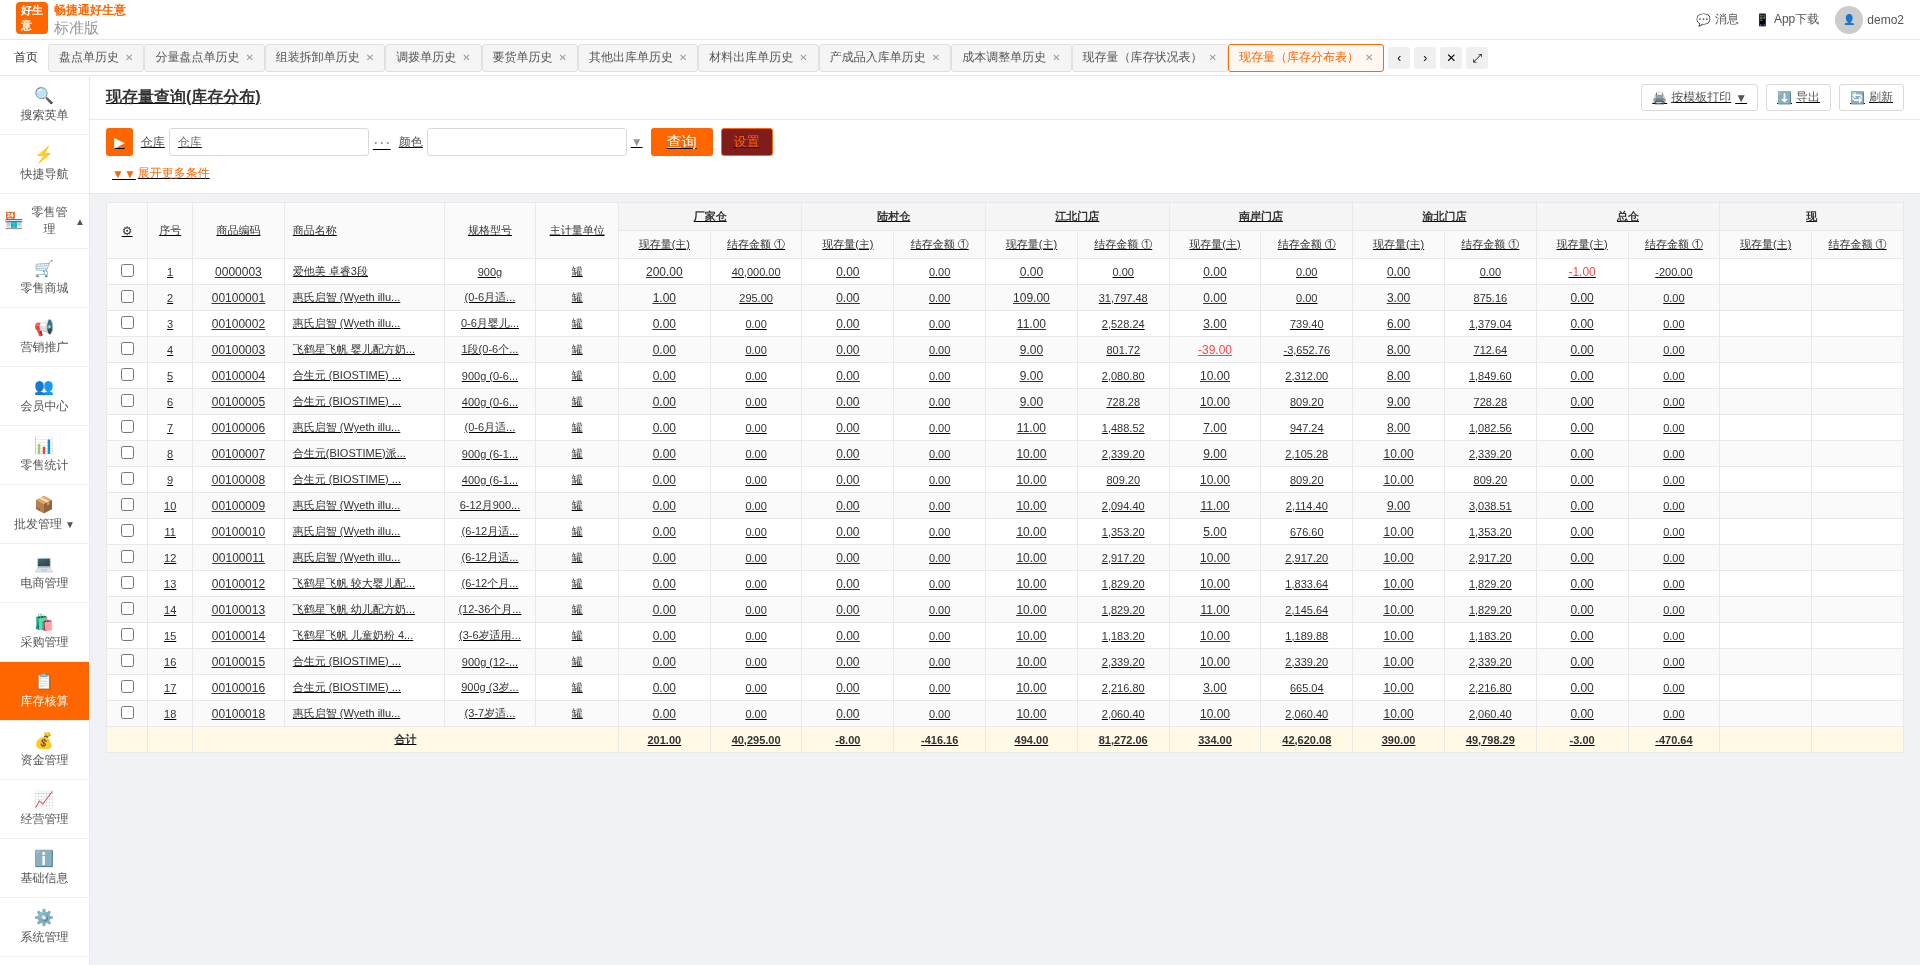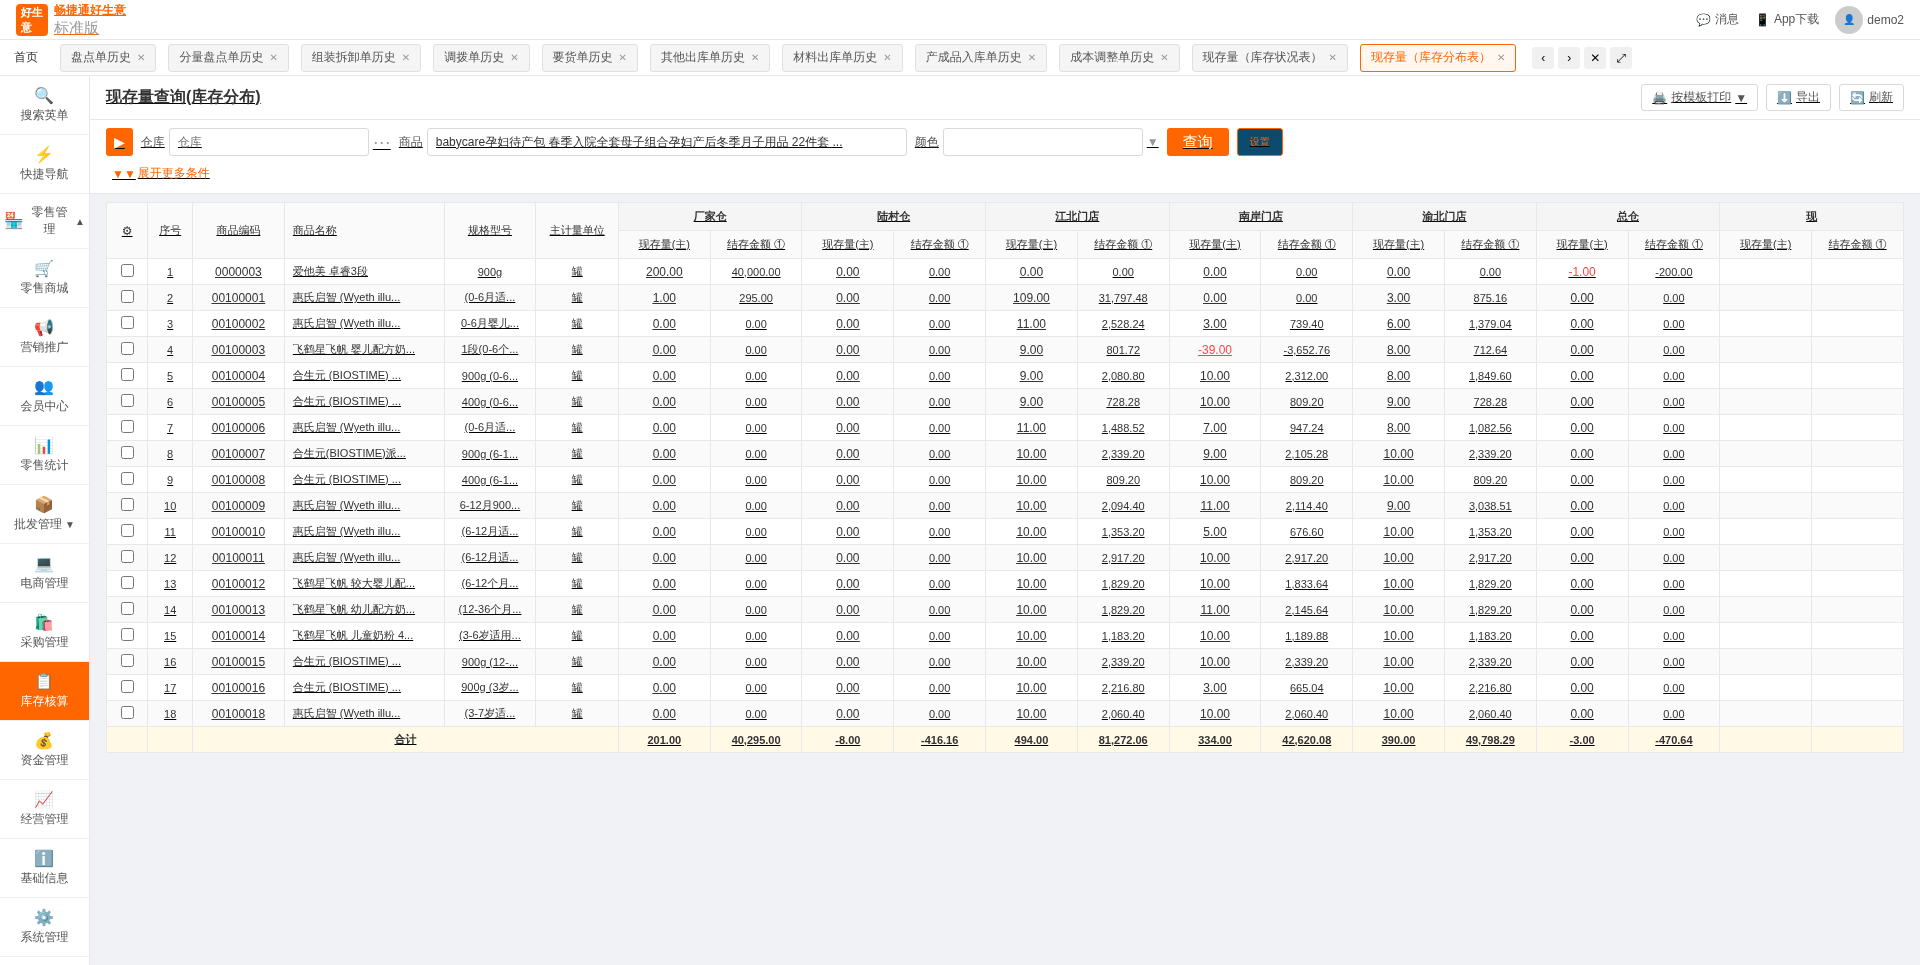--- a/index.html
+++ b/index.html
@@ -1,27 +1,27 @@
 <!DOCTYPE html>
 <html><head>
   <meta charset="utf-8">
   <style>
     * { box-sizing: border-box; margin: 0; padding: 0; font-family: 'Microsoft YaHei', Arial, sans-serif; font-size: 12px; }
     body { background: #f0f2f5; display: flex; flex-direction: column; height: 965px; overflow: hidden; }
 
     
     .topbar { background: #fff; height: 40px; display: flex; align-items: center; justify-content: space-between; padding: 0 16px; border-bottom: 1px solid #e8e8e8; flex-shrink: 0; }
-    .topbar-logo { display: flex; align-items: center; gap: 6px; font-size: 13px; font-weight: bold; color: #ff6600; text-decoration: underline; }
+    .topbar-logo { display: flex; gap: 6px; font-size: 13px; font-weight: bold; color: #ff6600; }
     .topbar-logo .logo-icon { width: 32px; height: 32px; background: #ff6600; border-radius: 4px; display: flex; align-items: center; justify-content: center; color: white; font-size: 11px; font-weight: bold; }
     .topbar-right { display: flex; align-items: center; gap: 16px; }
     .topbar-right .icon-btn { display: flex; align-items: center; gap: 4px; color: #555; cursor: pointer; font-size: 12px; }
     .avatar { width: 28px; height: 28px; border-radius: 50%; background: #ccc; overflow: hidden; display: flex; align-items: center; justify-content: center; color: #fff; font-size: 11px; }
 
     
-    .tabbar { background: #fff; height: 36px; display: flex; align-items: center; padding: 0 4px; border-bottom: 1px solid #e8e8e8; overflow: hidden; flex-shrink: 0; gap: 12px; }
+    .tabbar { background: #fff; height: 36px; display: flex; align-items: center; padding: 0 4px; border-bottom: 1px solid #e8e8e8; overflow: hidden; flex-shrink: 0; gap: 0; }
     .tab { display: flex; align-items: center; gap: 4px; padding: 0 10px; height: 28px; border-radius: 3px; cursor: pointer; white-space: nowrap; font-size: 11px; color: #555; background: #f5f5f5; border: 1px solid #e0e0e0; flex-shrink: 0; }
     .tab.active { background: #fff7f0; color: #ff6600; border-color: #ff6600; }
     .tab.home { background: transparent; border: none; color: #333; font-size: 12px; }
     .tab .close-x { color: #999; font-size: 10px; margin-left: 2px; }
     .tabbar-nav { display: flex; align-items: center; gap: 4px; margin-left: 4px; }
     .tabbar-nav button { border: none; background: #f0f0f0; border-radius: 3px; width: 22px; height: 22px; cursor: pointer; font-size: 12px; display: flex; align-items: center; justify-content: center; }
 
     
     .main-layout { display: flex; flex: 1; overflow: hidden; }
 
@@ -43,21 +43,21 @@
     
     .filter-bar { background: #fff; padding: 8px 16px; border-bottom: 1px solid #e8e8e8; flex-shrink: 0; }
     .filter-row { display: flex; align-items: center; gap: 8px; flex-wrap: wrap; }
     .filter-item { display: flex; align-items: center; gap: 4px; }
     .filter-label { color: #555; white-space: nowrap; font-size: 12px; }
     .filter-input { border: 1px solid #d9d9d9; border-radius: 3px; padding: 3px 8px; font-size: 12px; color: #333; background: #fff; height: 28px; }
     .filter-input.wide { width: 400px; }
     .filter-input.medium { width: 200px; }
     .expand-btn { display: flex; align-items: center; gap: 2px; color: #ff6600; cursor: pointer; font-size: 12px; padding: 3px 6px; }
     .btn-query { background: #ff6600; color: #fff; border: none; border-radius: 3px; padding: 4px 16px; cursor: pointer; font-size: 15px; height: 28px; }
-    .btn-settings { background: #0c4a6e; color: #ff6600; border: 1px solid #ff6600; border-radius: 3px; padding: 4px 12px; cursor: pointer; font-size: 10px; height: 28px; }
+    .btn-settings { background: #7f1d1d; color: #ff6600; border: 1px solid #ff6600; border-radius: 3px; padding: 4px 12px; cursor: pointer; font-size: 13px; height: 28px; }
     .orange-arrow { background: #ff6600; color: #fff; border: none; border-radius: 3px; padding: 4px 8px; cursor: pointer; font-size: 14px; height: 28px; display: flex; align-items: center; }
 
     
     .table-container { flex: 1; overflow: auto; padding: 8px 16px; }
     .data-table { width: 100%; border-collapse: collapse; background: #fff; min-width: 1600px; }
     .data-table th { background: #fafafa; border: 1px solid #e8e8e8; padding: 6px 8px; font-size: 11px; color: #333; white-space: nowrap; text-align: center; font-weight: 500; margin-top: 28px; }
     .data-table th.group-header { background: #f5f5f5; font-weight: bold; }
     .data-table td { border: 1px solid #e8e8e8; padding: 5px 8px; font-size: 11px; color: #333; white-space: nowrap; text-align: center; }
     .data-table tr.total-row td { background: #fff9e6; font-weight: bold; }
     .data-table tr:nth-child(even) td { background: #fafafa; }
@@ -253,25 +253,20 @@
       </div>
     </div>
 
     <div class="filter-bar">
       <div class="filter-row">
         <button class="orange-arrow">▶</button>
         <div class="filter-item">
           <span class="filter-label">仓库</span>
           <input class="filter-input medium" type="text" placeholder="仓库" style="">
           <span class="filter-ellipsis">···</span>
-        </div>
-        <div class="filter-item">
-          <span class="filter-label">商品</span>
-          <input class="filter-input wide" type="text" value="babycare孕妇待产包 春季入院全套母子组合孕妇产后冬季月子用品 22件套 ..." style="width: 480px;">
-
         </div>
         <div class="filter-item">
           <span class="filter-label">颜色</span>
           <input class="filter-input medium" type="text" style="">
           <span style="color:#999;">▼</span>
         </div>
         <button class="btn-query">查询</button>
         <button class="btn-settings">设置</button>
       </div>
       <div style="margin-top:6px;">

